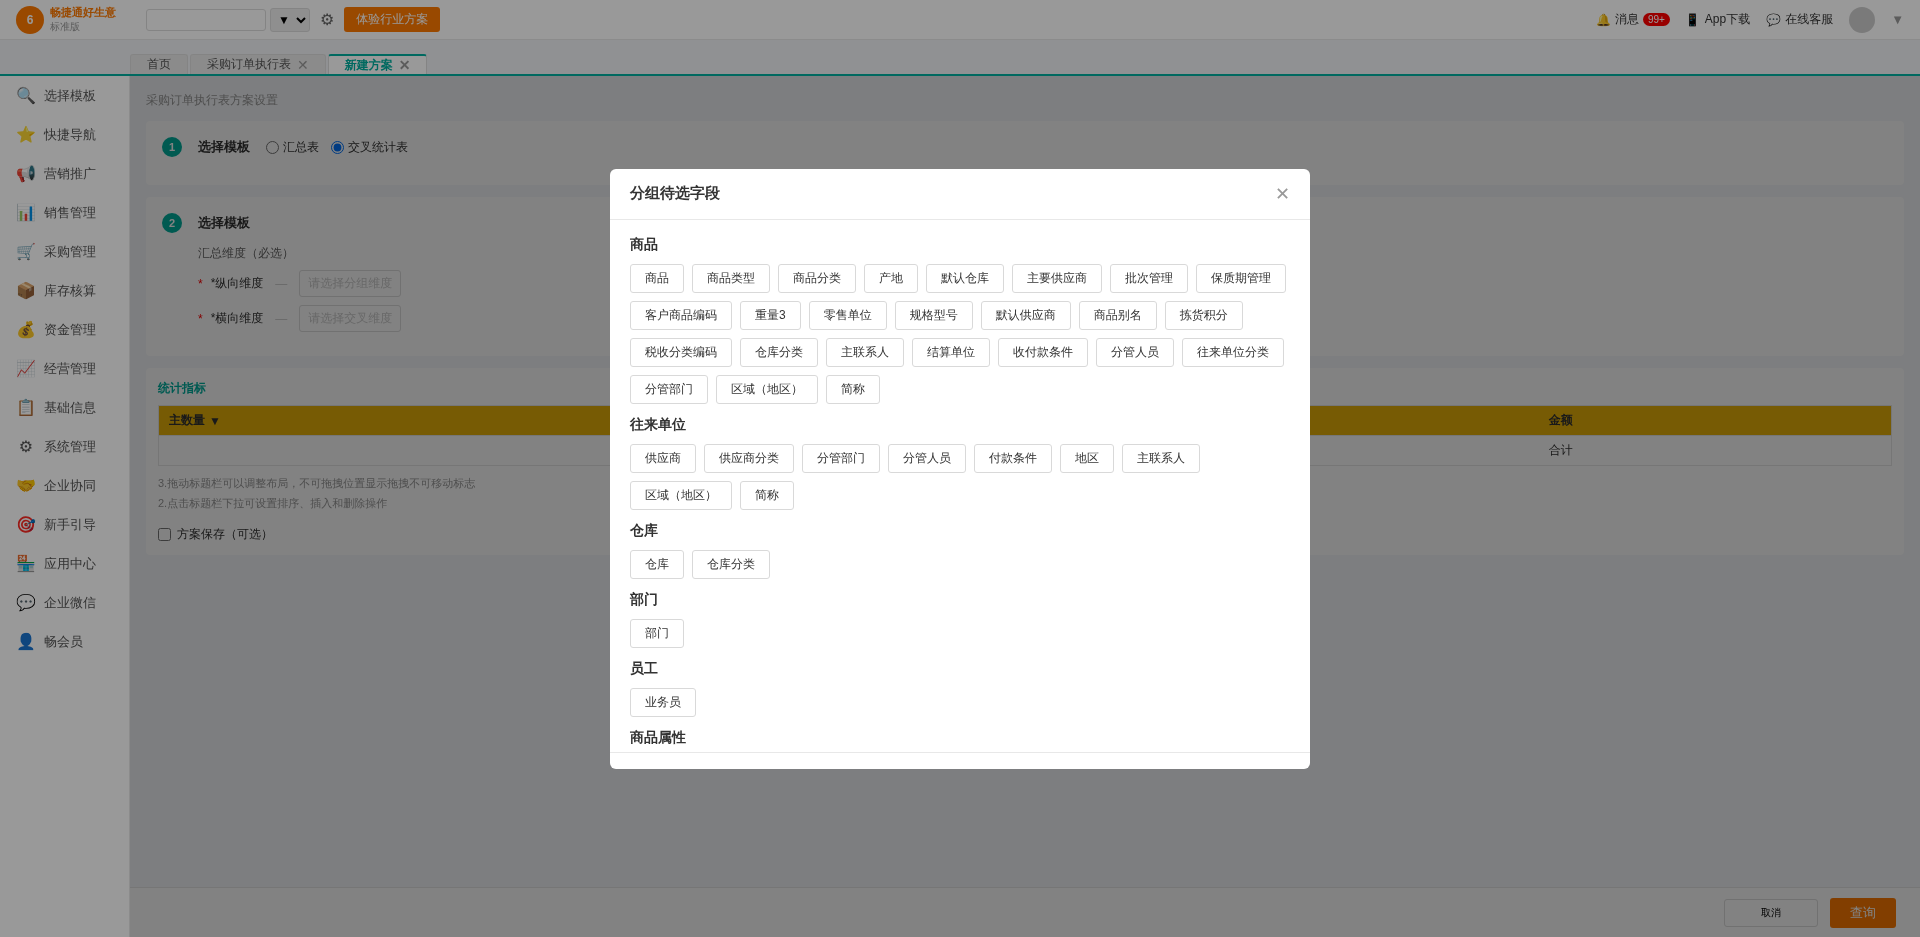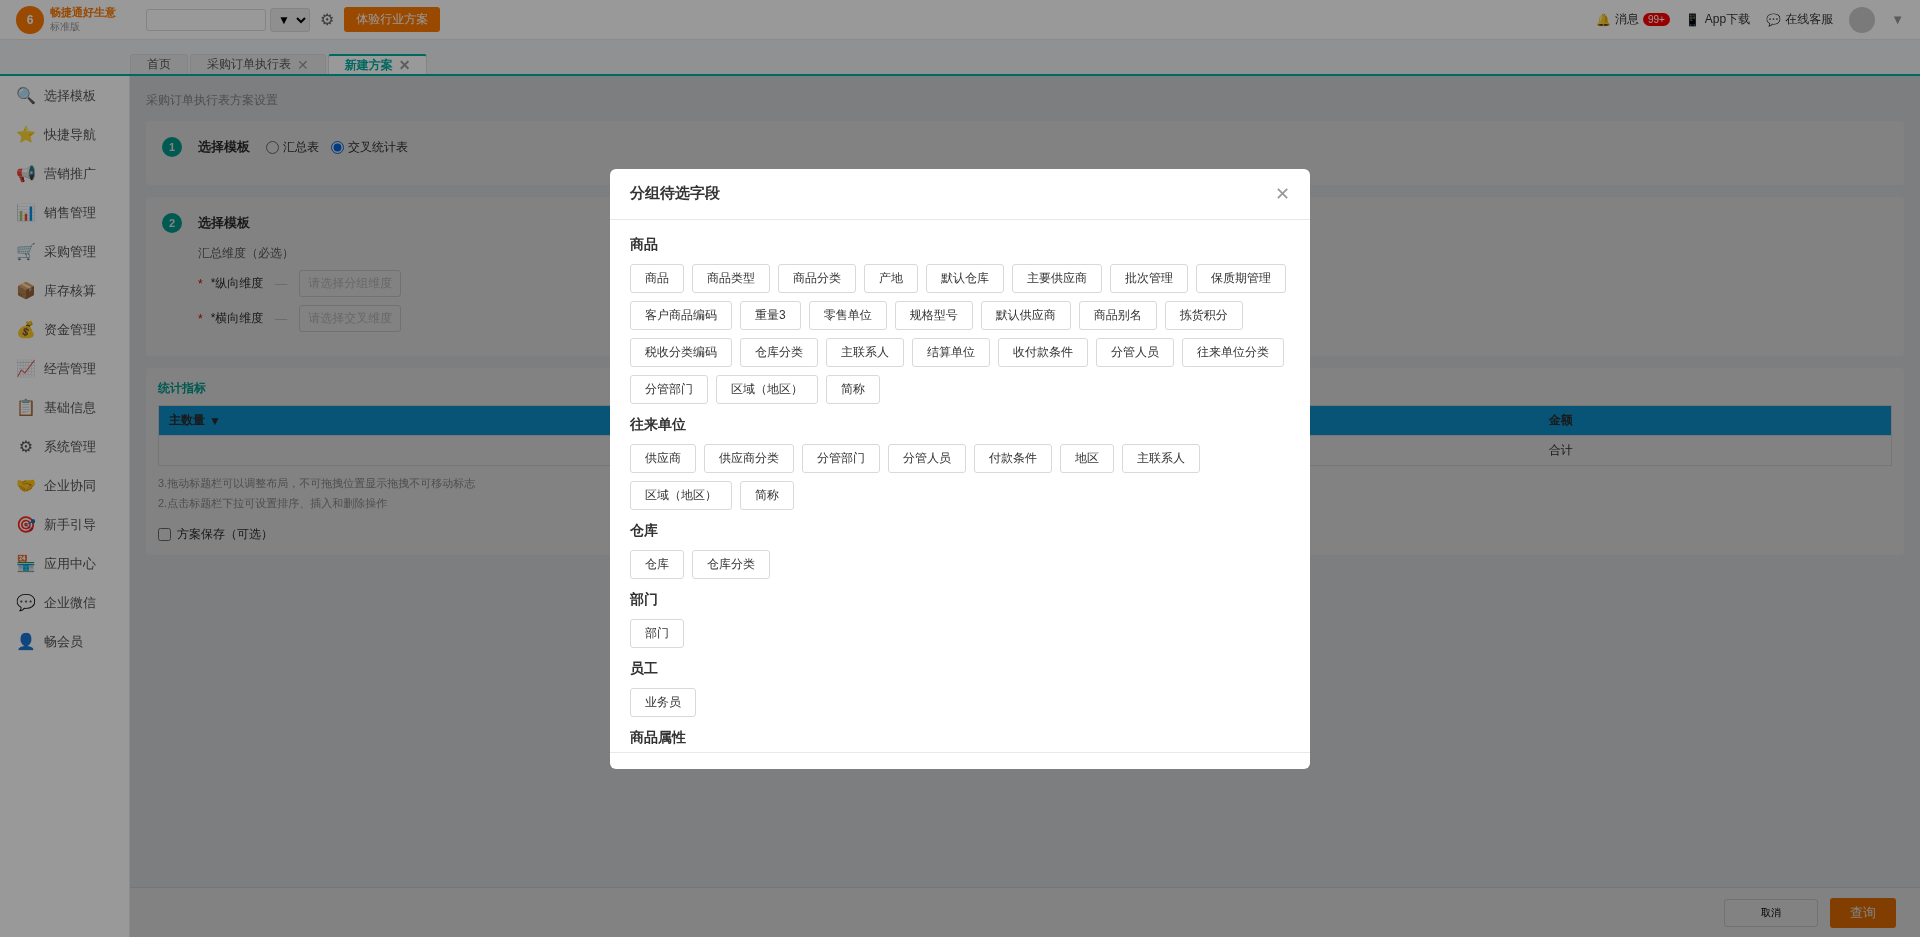--- a/index.html
+++ b/index.html
@@ -183,21 +183,21 @@
       border-top: 1px solid #e8e8e8;
       padding: 6px 20px;
       overflow-x: auto;
       flex-shrink: 0;
     }
     .h-scroll-inner { width: 800px; height: 4px; }
 
     .table-area { background: #fff; border-radius: 4px; padding: 12px; }
     .stat-table { width: 100%; border-collapse: collapse; font-size: 12px; }
     .stat-table th, .stat-table td { border: 1px solid #e8e8e8; padding: 6px 10px; text-align: center; }
-    .stat-table thead { background: #0ea5e9; }
+    .stat-table thead { background: #eab308; }
     .hint-text { color: #999; font-size: 11px; margin-top: 8px; line-height: 1.8; }
     .save-row { margin-top: 12px; display: flex; gap: 6px; font-size: 12px; }
 
     .dropdown-cell { display: flex; align-items: center; gap: 4px; }
   </style>
 </head>
 <body>
 
 <div class="top-header">
   <div class="logo-area">

